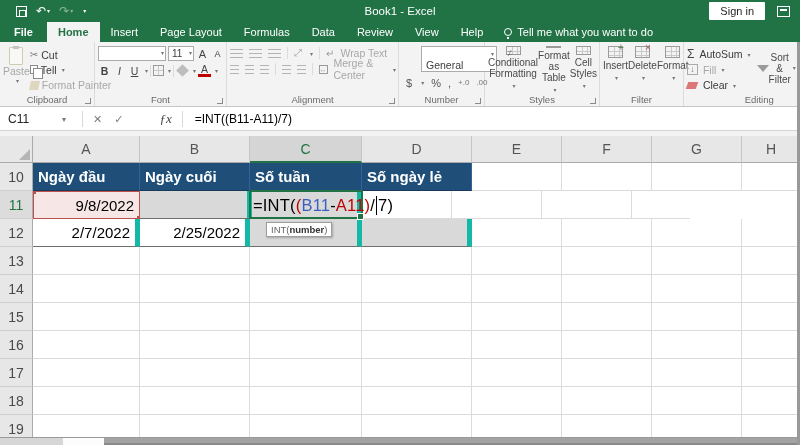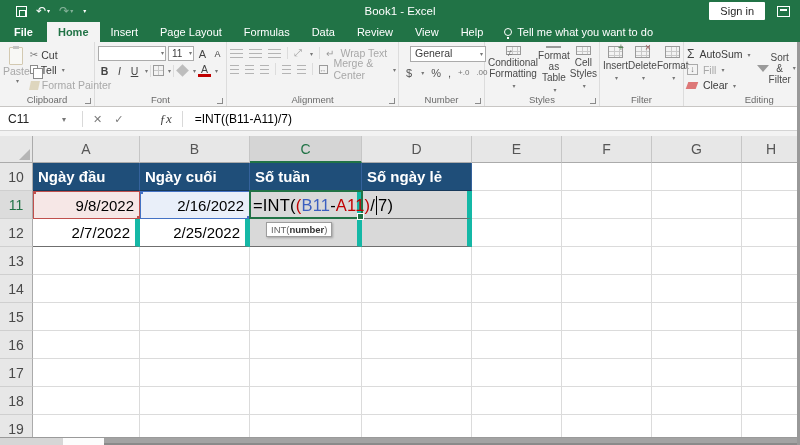--- a/index.html
+++ b/index.html
@@ -67,21 +67,21 @@
   
   .g-align { width:172px; }
   .lines-ic { width:13px; height:9px; background:repeating-linear-gradient(180deg,#8a8a8a 0 1px,transparent 1px 4px); opacity:.6; }
   .arow { display:flex; align-items:center; gap:6px; height:16px; }
   .vline { width:1px; height:12px; background:#dcdcdc; }
   .wrap-ic { font-size:10px; color:#9a9a9a; }
   .merge-ic { width:11px; height:9px; border:1px solid #9a9a9a; font-size:7px; color:#9a9a9a; line-height:7px; text-align:center; }
 
   
   .g-num { width:86px; }
-  .numfmt { width:76px; height:16px; background:#fff; border:1px solid #ababab; font-size:10.5px; padding:0 4px; position:relative; margin:1px 0 3px 8px; }
+  .numfmt { width:76px; height:16px; background:#fff; border:1px solid #ababab; font-size:10.5px; padding:12px 4px; position:relative; margin:1px 0 3px 19px; }
   .numfmt:after { content:"▾"; position:absolute; right:2px; top:3px; font-size:6px; color:#777; }
   .nrow { display:flex; align-items:center; gap:7px; padding-left:4px; height:15px; font-size:11px; color:#555; }
   .tiny { font-size:8px; color:#777; }
 
   
   .g-styles { width:120px; display:flex; padding-top:4px; }
   .g-cells { width:84px; display:flex; padding-top:4px; }
   .bigbtn { flex:1; display:flex; flex-direction:column; align-items:center; text-align:center; line-height:11px; gap:2px; }
   .grid-ic { width:15px; height:12px; border:1px solid #9a9a9a; background:
       linear-gradient(#c9c9c9,#c9c9c9) 0 4px/15px 1px no-repeat,
@@ -390,21 +390,20 @@
       <div class="cell wD hdrblue">Số ngày lẻ</div>
       <div class="cell wE"></div>
         <div class="cell wF"></div>
         <div class="cell wG"></div>
         <div class="cell wH"></div>
     </div>
 
     <div class="grow2">
       <div class="rh active">11</div>
       <div class="cell wA num ref-red">9/8/2022</div>
-      <div class="cell wB num ref-blue">2/16/2022</div>
       <div class="cell wC gcell tb"></div>
       <div class="cell wD gcell tb"></div>
       <div class="cell wE"></div>
         <div class="cell wF"></div>
         <div class="cell wG"></div>
         <div class="cell wH"></div>
     </div>
 
     <div class="grow2">
       <div class="rh">12</div>

